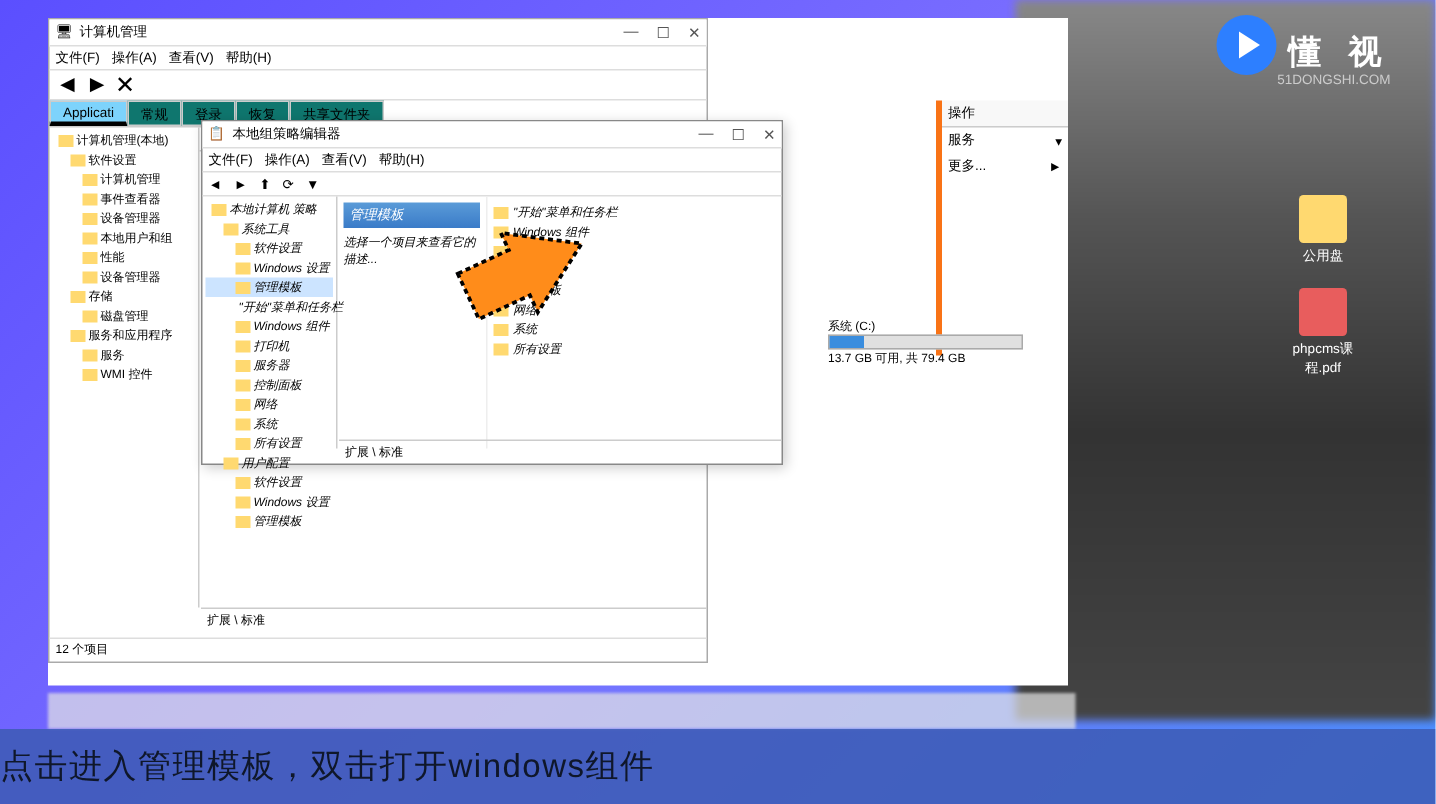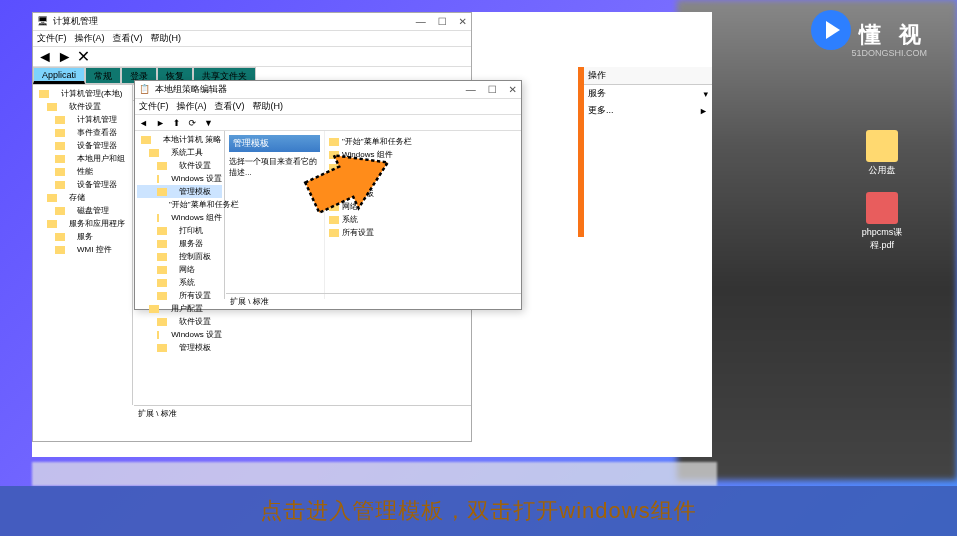--- a/index.html
+++ b/index.html
@@ -24,52 +24,52 @@
 .titlebar-icon { width: 12px; height: 12px; margin-right: 4px; }
 .win-controls { margin-left: auto; display: flex; gap: 12px; font-size: 10px; color: #555; }
 .menubar { height: 16px; display: flex; gap: 8px; padding: 0 4px; font-size: 9px; align-items: center; border-bottom: 1px solid #ddd; }
 .breadcrumb-bar { height: 20px; display: flex; align-items: center; padding: 0 4px; gap: 4px; border-bottom: 1px solid #ddd; }
 .breadcrumb { flex: 1; border: 1px solid #ccc; height: 16px; font-size: 8px; padding: 1px 4px; display: flex; align-items: center; }
 .tab-bar { height: 18px; display: flex; border-bottom: 1px solid #ccc; font-size: 9px; }
 .tab { padding: 2px 8px; border: 1px solid #ccc; background: #0f766e; }
 .tab.active { background: #7dd3fc; border-bottom: 3px solid #000000; }
 .content-split { display: flex; height: calc(100% - 108px); }
 .tree-panel { width: 100px; border-right: 1px solid #ccc; font-size: 8px; padding: 2px; overflow: hidden; }
-.tree-item { padding: 1px 0 1px 8px; white-space: nowrap; display: flex; align-items: center; gap: 12px; }
+.tree-item { padding: 1px 0 1px 8px; white-space: nowrap; display: flex; align-items: center; gap: 2px; }
 .tree-item.l1 { padding-left: 4px; }
 .tree-item.l2 { padding-left: 12px; }
 .tree-item.l3 { padding-left: 20px; }
 .main-panel { flex: 1; }
 .col-hdr { height: 16px; display: flex; border-bottom: 1px solid #ccc; font-size: 9px; }
 .col-hdr span { padding: 1px 6px; border-right: 1px solid #ddd; }
 .bottom-tabs { height: 18px; border-top: 1px solid #ccc; font-size: 8px; padding: 2px 4px; position: absolute; bottom: 18px; left: 101px; right: 0; }
 .status-bar { position: absolute; bottom: 0; left: 0; right: 0; height: 16px; font-size: 8px; padding: 1px 4px; border-top: 1px solid #ddd; }
 
-.right-panel { position: absolute; top: 55px; right: 0; width: 134px; height: 170px; border-left: 6px solid #f97316; font-size: 9px; }
+.right-panel { position: absolute; top: 55px; right: 0; width: 88px; height: 170px; border-left: 4px solid #f97316; font-size: 9px; }
 .right-hdr { padding: 2px 4px; border-bottom: 1px solid #ccc; background: #f8f8f8; }
 .right-item { padding: 2px 4px; display: flex; align-items: center; gap: 4px; }
 .progress-section { position: absolute; right: 0; top: 200px; width: 160px; font-size: 8px; }
 .progress-bar { width: 130px; height: 10px; background: #e0e0e0; border: 1px solid #aaa; }
 .progress-fill { width: 18%; height: 100%; background: #3a8dde; }
 
 .win2 { position: absolute; top: 68px; left: 102px; width: 388px; height: 230px; border: 1px solid #888; background: #fff; box-shadow: 2px 2px 8px rgba(0,0,0,0.2); }
 .win2-tree { width: 90px; border-right: 1px solid #ccc; font-size: 8px; padding: 2px; }
 .win2-tree .tree-item.sel { background: #cce4ff; }
 .win2-main { flex: 1; display: flex; }
 .win2-desc { width: 100px; padding: 4px; font-size: 8px; border-right: 1px solid #eee; }
 .win2-desc-title { background: linear-gradient(#5a9bd8, #3a7bc8); color: #fff; padding: 2px 4px; font-size: 9px; margin-bottom: 4px; }
 .win2-list { flex: 1; padding: 4px; font-size: 8px; }
 .win2-list-item { padding: 1px 0; display: flex; align-items: center; gap: 3px; }
-.win2-content { display: flex; height: calc(100% - 60px); }
+.win2-content { display: flex; height: calc(100% - 60px); font-style: italic; }
 .folder-mini { width: 10px; height: 8px; background: #ffd970; display: inline-block; }
 
 .arrow-cursor { position: absolute; top: 145px; left: 300px; width: 100px; height: 70px; z-index: 100; }
 .arrow-shape { fill: #ff8c1a; stroke: #000; stroke-width: 3; stroke-dasharray: 4,3; }
 
-.caption { position: absolute; bottom: 0; left: 0; right: 0; height: 50px; background: rgba(60, 90, 180, 0.85); display: flex; align-items: center; justify-content: center; color: #a16207; font-size: 22px; letter-spacing: 1px; }
+.caption { position: absolute; bottom: 0; left: 0; right: 0; height: 50px; background: rgba(60, 90, 180, 0.85); display: flex; align-items: center; color: #0f172a; font-size: 22px; letter-spacing: 1px; }
 
 .taskbar { position: absolute; bottom: 50px; left: 32px; right: 240px; height: 24px; background: rgba(230,230,230,0.7); filter: blur(1px); }
 </style>
 </head>
 <body>
 
 <div class="desktop-blur"></div>
 
 <div class="desktop-item desktop-folder">
   <div class="desktop-icon folder-icon-bg"></div>
@@ -173,34 +173,42 @@
             <span>WMI 控件</span>
           </div>
         </div>
       <div class="main-panel">
         <div class="col-hdr">
           <span>名称</span>
         </div>
       </div>
     </div>
     <div class="bottom-tabs">扩展 \ 标准</div>
+    <div class="status-bar">12 个项目</div>
   </div>
 
   <div class="right-panel">
     <div class="right-hdr">操作</div>
     <div class="right-item">
         <span>服务</span>
         <span style="margin-left:auto">▾</span>
       </div>
     <div class="right-item">
         <span>更多...</span>
         <span style="margin-left:auto">►</span>
       </div>
   </div>
 
+  <div class="progress-section">
+    <div>系统 (C:)</div>
+    <div class="progress-bar">
+        <div class="progress-fill"></div>
+      </div>
+    <div>13.7 GB 可用, 共 79.4 GB</div>
+  </div>
 
   <div class="win2">
     <div class="titlebar">
       <span class="titlebar-icon">📋</span>
       <span>本地组策略编辑器</span>
       <div class="win-controls">
         <span>―</span>
         <span>☐</span>
         <span>✕</span>
       </div>

